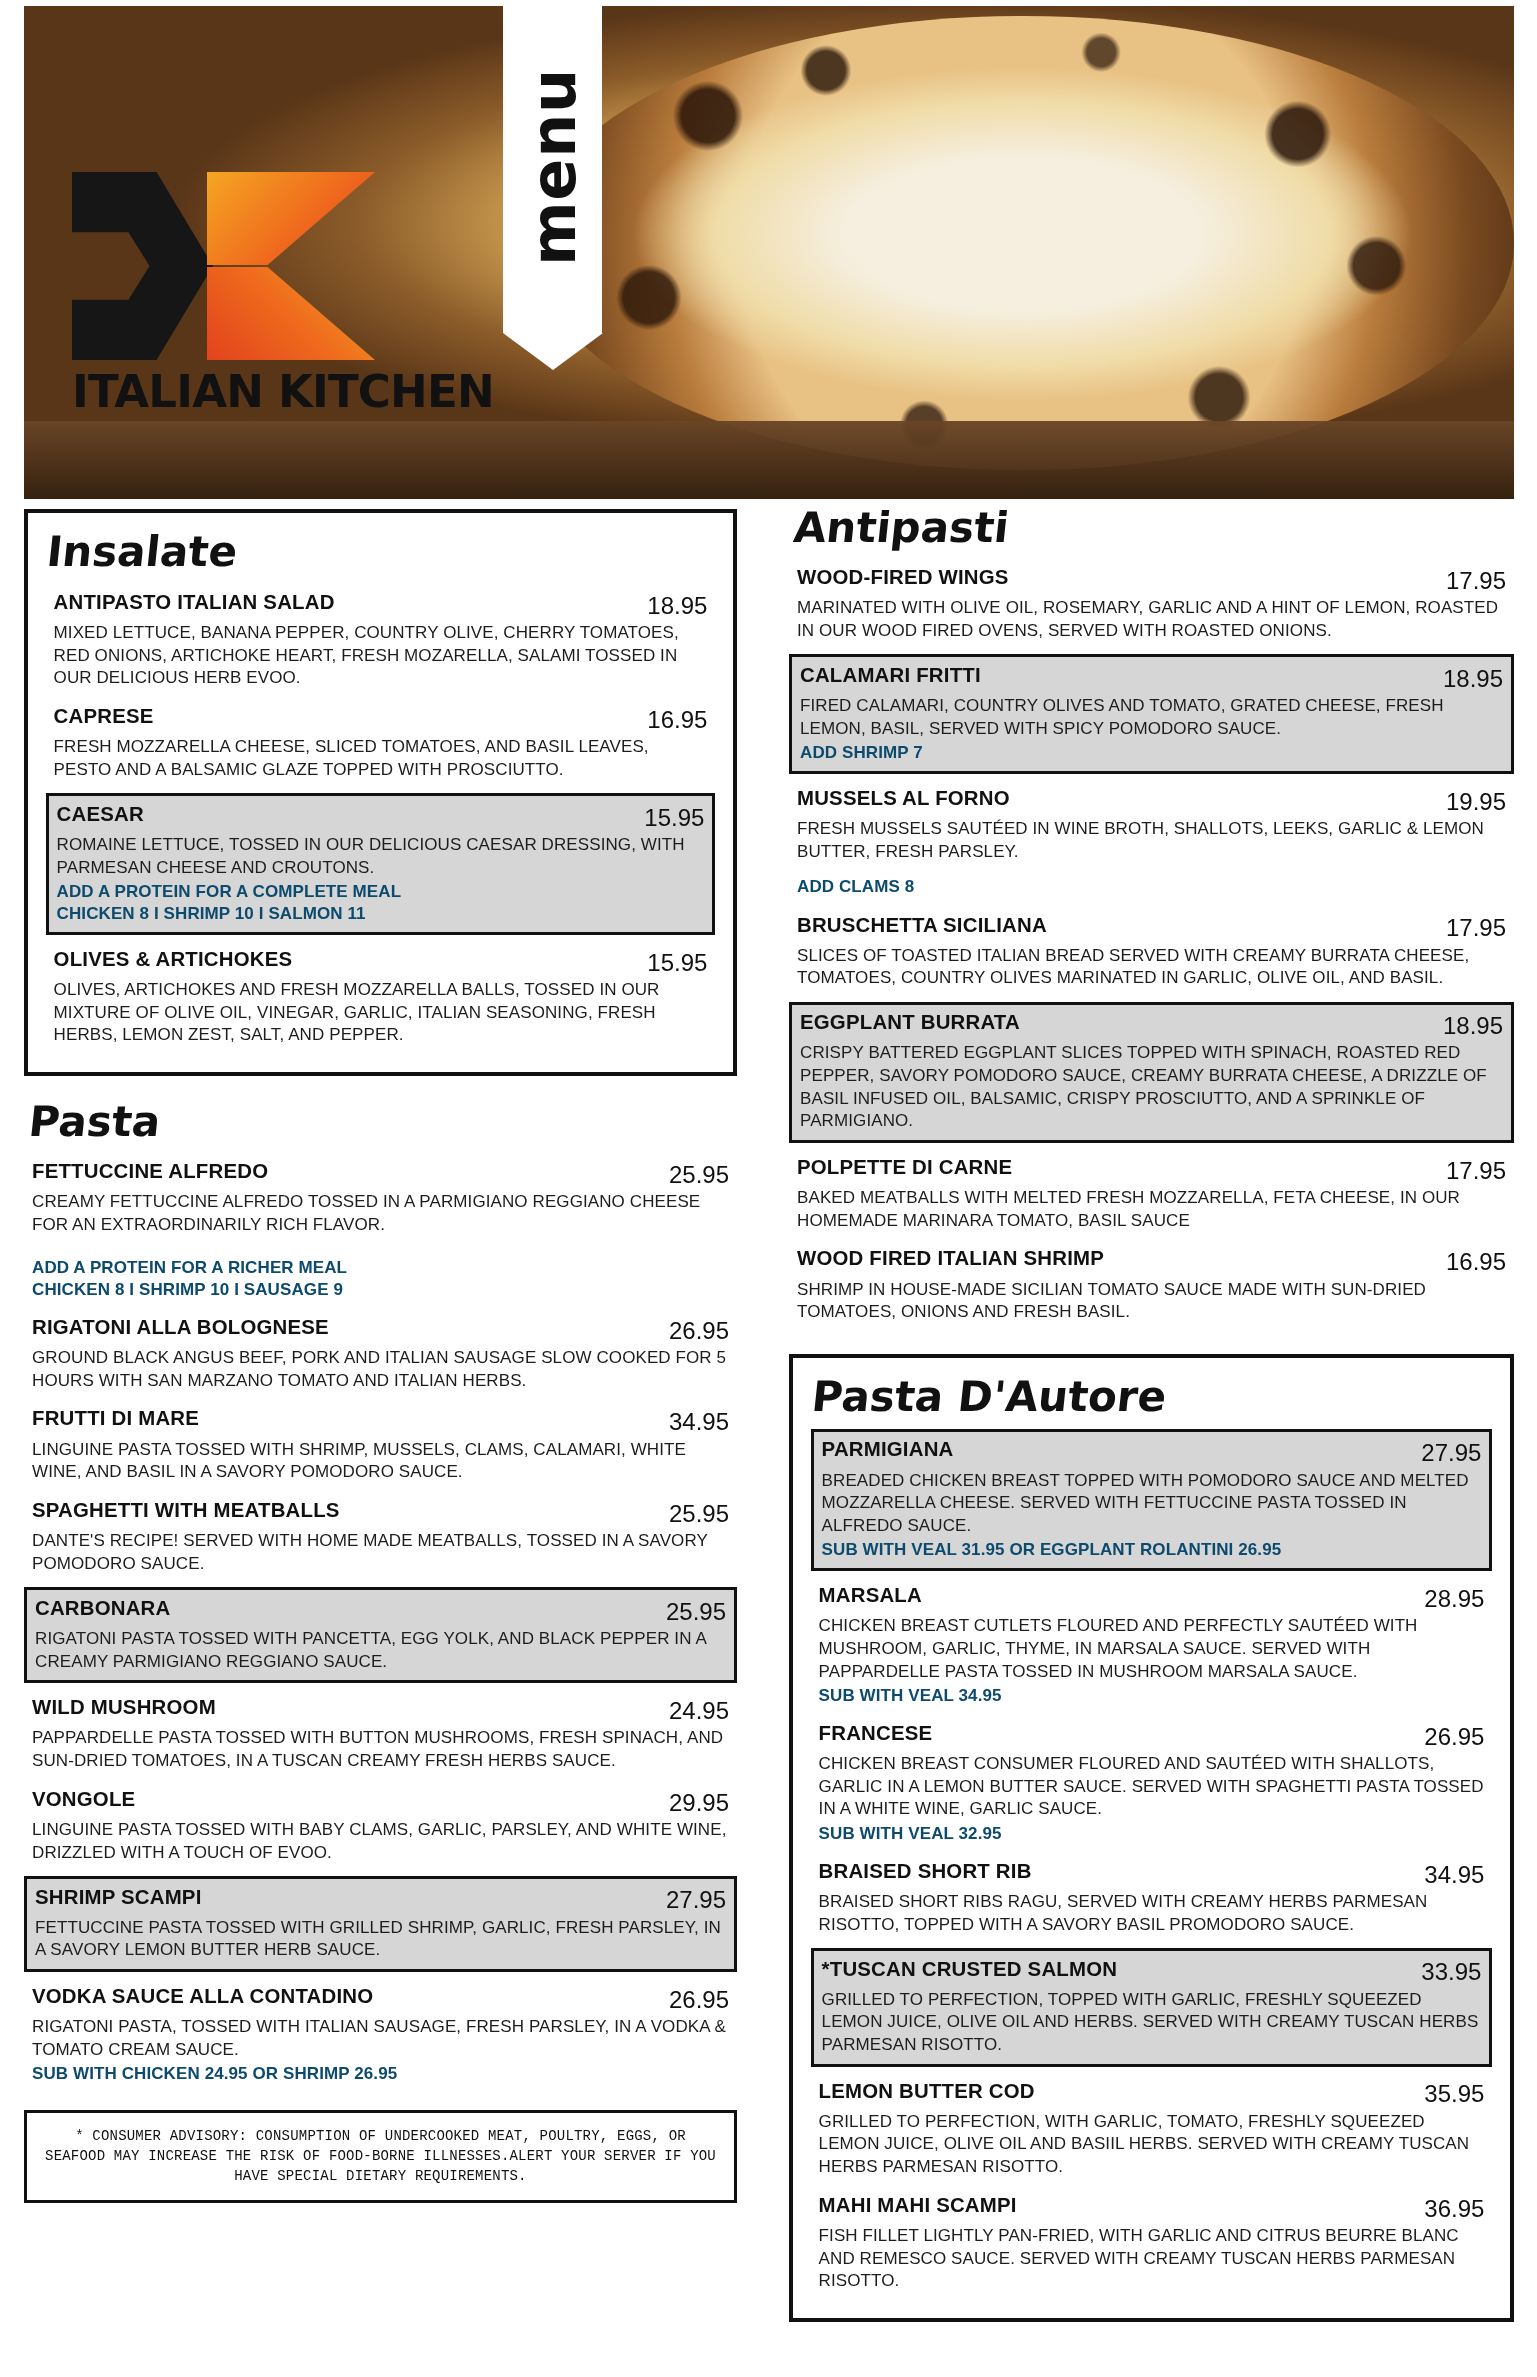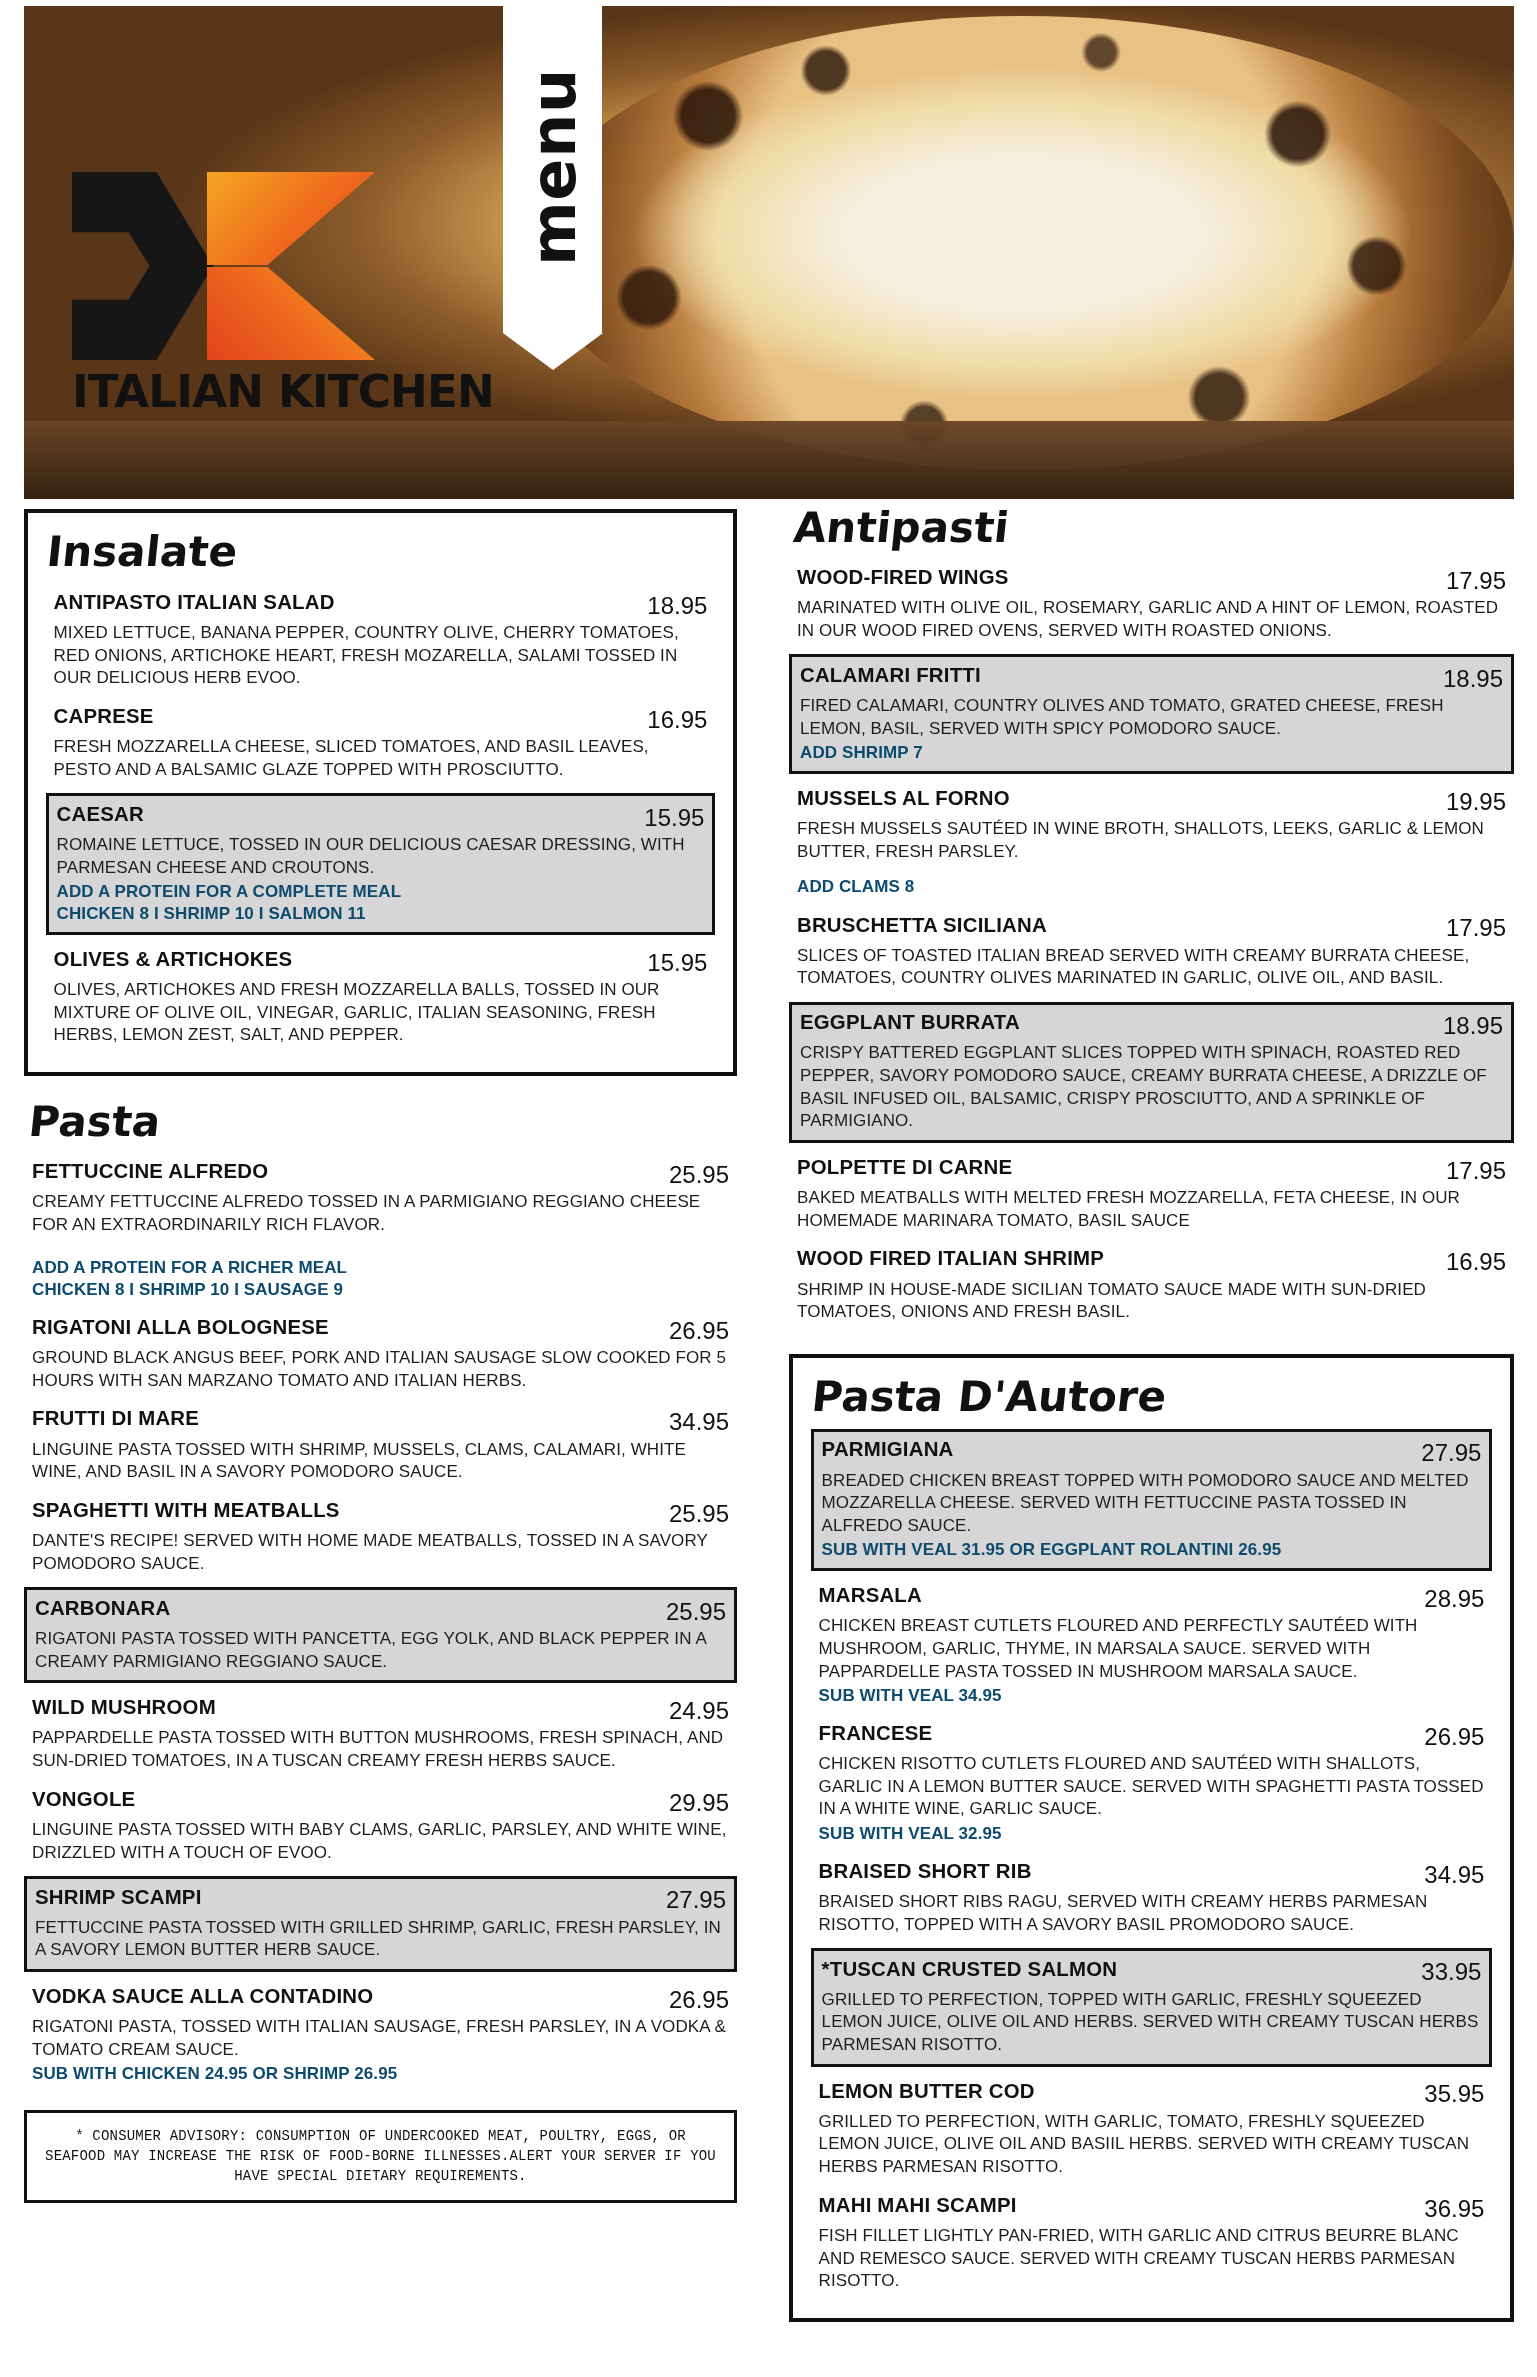--- a/index.html
+++ b/index.html
@@ -418,21 +418,21 @@
               <div class="item-price">28.95</div>
             </div>
             <div class="item-desc">CHICKEN BREAST CUTLETS FLOURED AND PERFECTLY SAUTÉED WITH MUSHROOM, GARLIC, THYME, IN MARSALA SAUCE. SERVED WITH PAPPARDELLE PASTA TOSSED IN MUSHROOM MARSALA SAUCE.</div>
             <div class="item-sub" style="white-space: pre-line;">SUB WITH VEAL 34.95</div>
           </div>
           <div class="item">
             <div class="item-head">
               <div class="item-name">FRANCESE</div>
               <div class="item-price">26.95</div>
             </div>
-            <div class="item-desc">CHICKEN RISOTTO CUTLETS FLOURED AND SAUTÉED WITH SHALLOTS, GARLIC IN A LEMON BUTTER SAUCE. SERVED WITH SPAGHETTI PASTA TOSSED IN A WHITE WINE, GARLIC SAUCE.</div>
+            <div class="item-desc">CHICKEN BREAST CONSUMER FLOURED AND SAUTÉED WITH SHALLOTS, GARLIC IN A LEMON BUTTER SAUCE. SERVED WITH SPAGHETTI PASTA TOSSED IN A WHITE WINE, GARLIC SAUCE.</div>
             <div class="item-sub" style="white-space: pre-line;">SUB WITH VEAL 32.95</div>
           </div>
           <div class="item">
             <div class="item-head">
               <div class="item-name">BRAISED SHORT RIB</div>
               <div class="item-price">34.95</div>
             </div>
             <div class="item-desc">BRAISED SHORT RIBS RAGU, SERVED WITH CREAMY HERBS PARMESAN RISOTTO, TOPPED WITH A SAVORY BASIL PROMODORO SAUCE.</div>
           </div>
           <div class="item hl">

